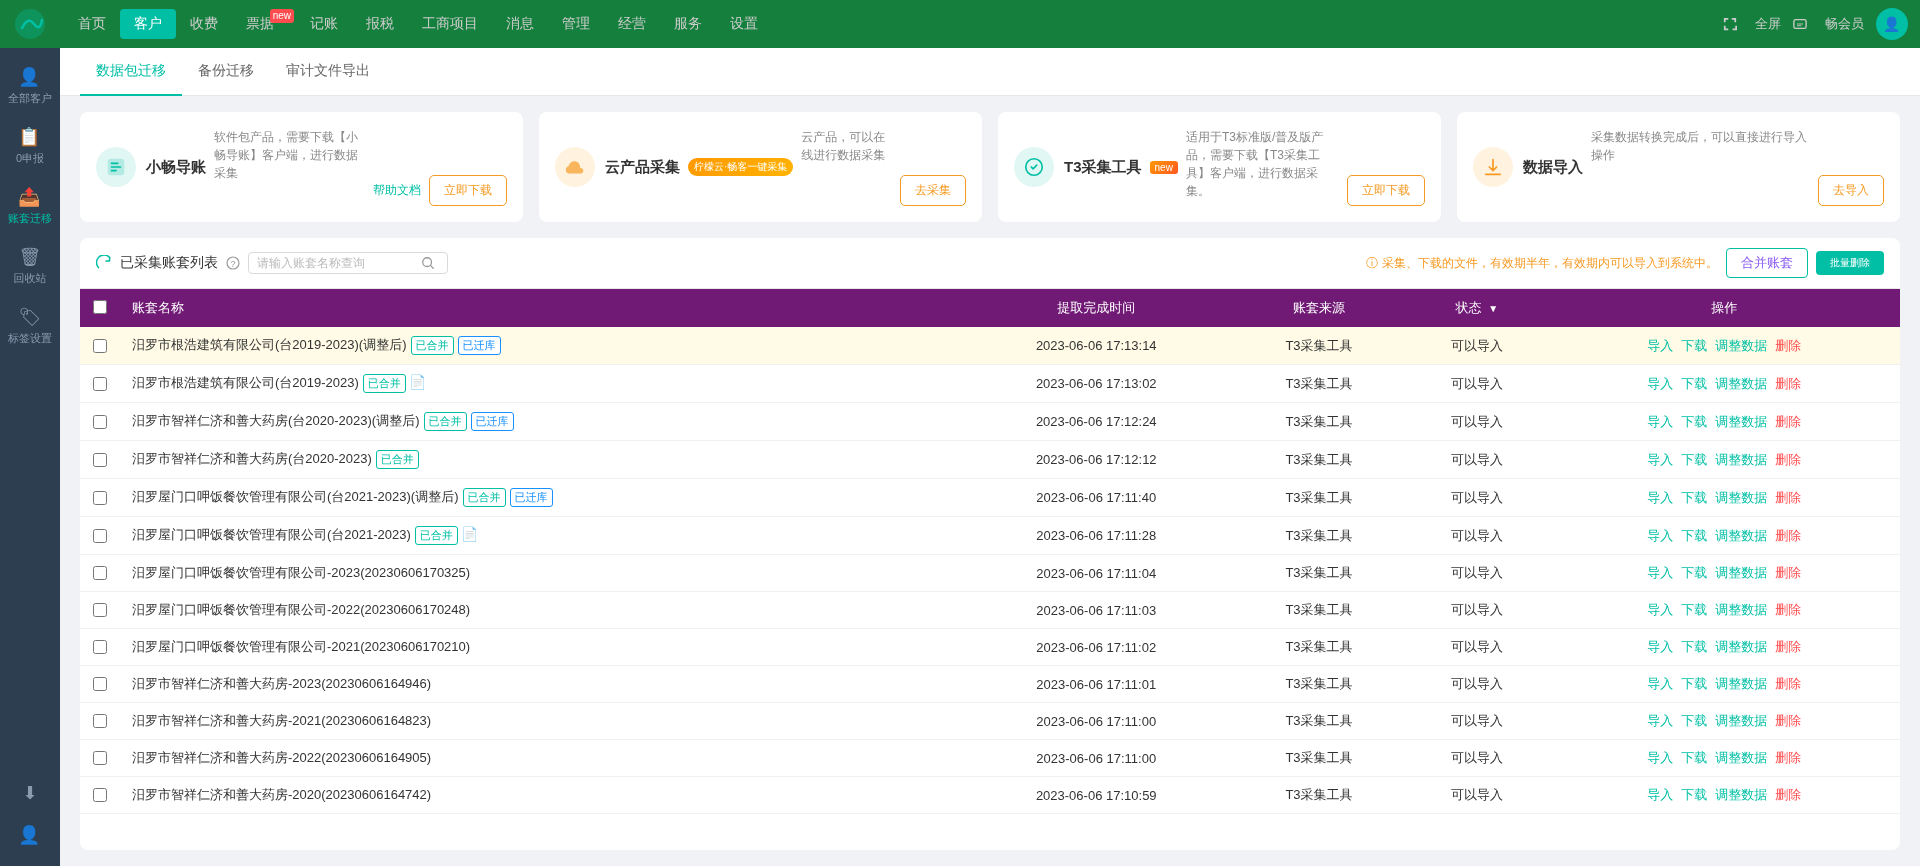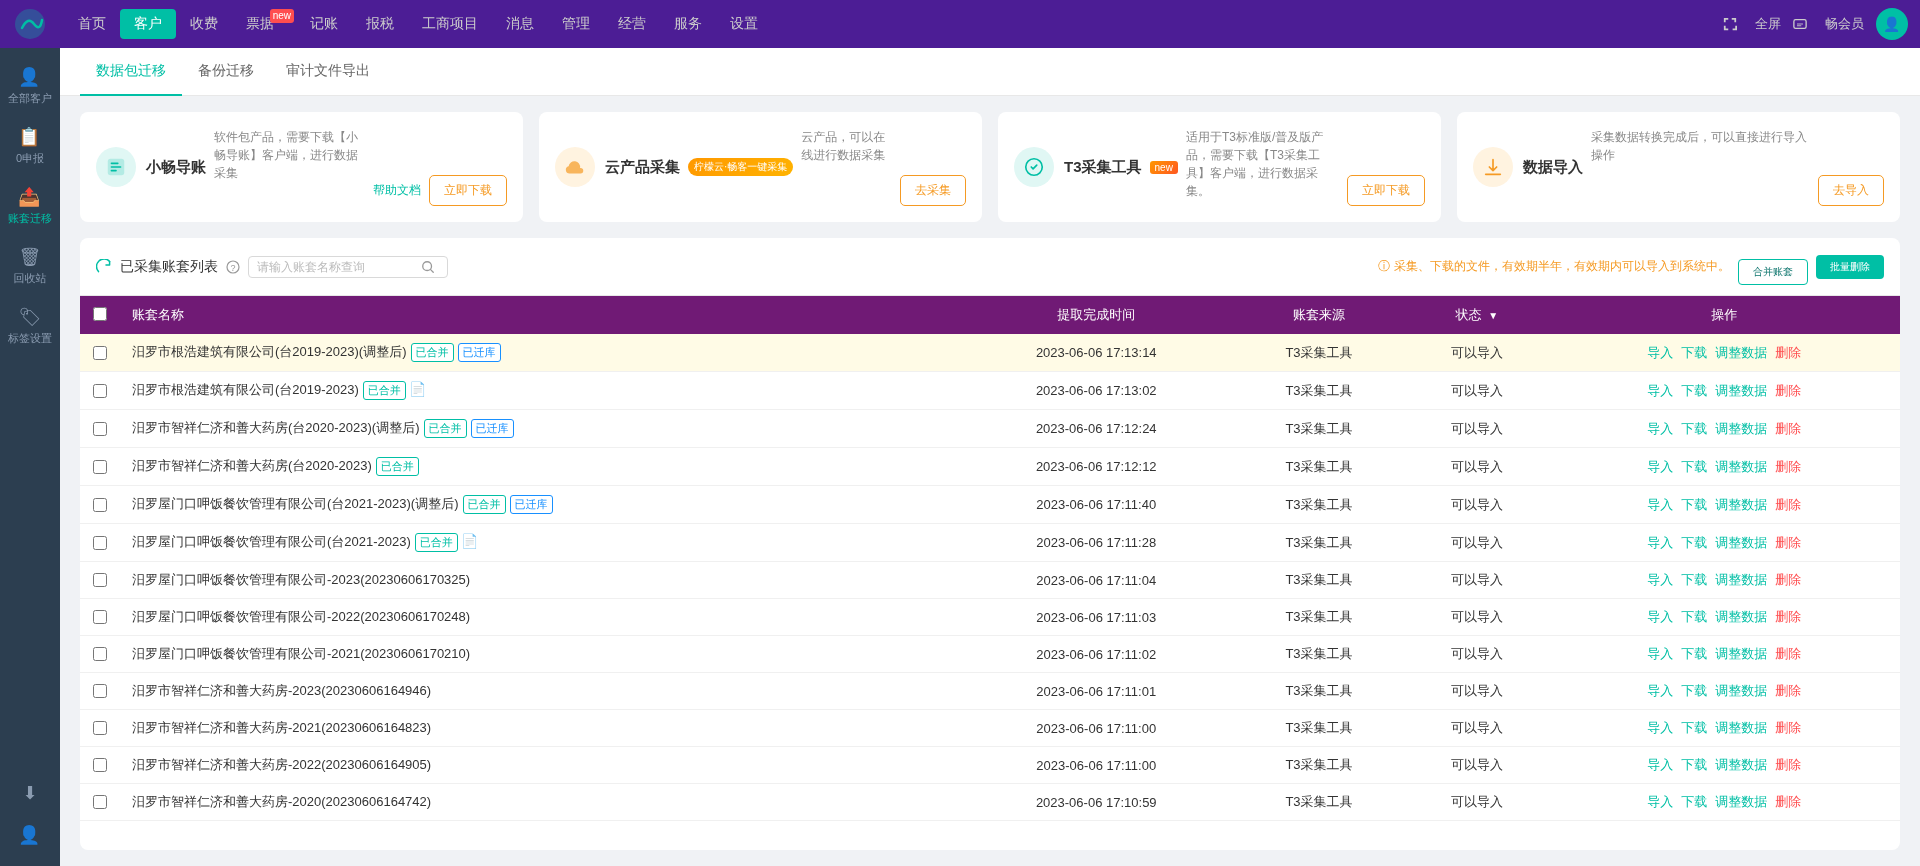--- a/index.html
+++ b/index.html
@@ -1,21 +1,21 @@
 <!DOCTYPE html>
 <html><head>
   <meta charset="utf-8">
   <style>
     * { box-sizing: border-box; margin: 0; padding: 0; }
     body { font-family: 'Microsoft YaHei', Arial, sans-serif; font-size: 13px; background: #f0f2f5; color: #333; height: 866px; overflow: hidden; display: flex; flex-direction: column; }
 
     
     .top-nav {
       height: 48px;
-      background: #4c1d95;
+      background: #15803d;
       display: flex;
       align-items: center;
       padding: 0 12px;
       flex-shrink: 0;
     }
     .top-nav .logo {
       width: 36px;
       height: 36px;
       margin-right: 16px;
       display: flex;
@@ -219,22 +219,22 @@
       font-size: 12px; width: 160px; color: #333;
     }
     .search-box input::placeholder { color: #bbb; }
     .toolbar-right { display: flex; align-items: center; gap: 8px; }
     .hint-text { color: #f59a23; font-size: 12px; display: flex; align-items: center; gap: 4px; }
     .btn-teal {
       background: #00bfa5; color: #fff; border: none;
       padding: 5px 14px; border-radius: 4px; cursor: pointer; font-size: 10px;
     }
     .btn-teal-outline {
-      background: #fff; color: #0f766e; border: 1px solid #00bfa5;
-      padding: 5px 14px; border-radius: 4px; cursor: pointer; font-size: 10px; margin-top: 11px;
+      background: #fff; color: #8b5cf6; border: 1px solid #00bfa5;
+      padding: 5px 14px; border-radius: 4px; cursor: pointer; font-size: 13px;
     }
 
     
     .data-table { width: 100%; border-collapse: collapse; font-size: 13px; }
     .data-table thead tr { background: #701a75; color: #fff; }
     .data-table thead th { padding: 10px 12px; text-align: center; font-weight: 500; white-space: nowrap; }
     .data-table thead th:first-child { width: 40px; }
     .data-table thead th:nth-child(2) { text-align: left; }
     .data-table tbody tr { border-bottom: 1px solid #f0f0f0; }
     .data-table tbody tr.highlighted { background: #fffbe6; }

